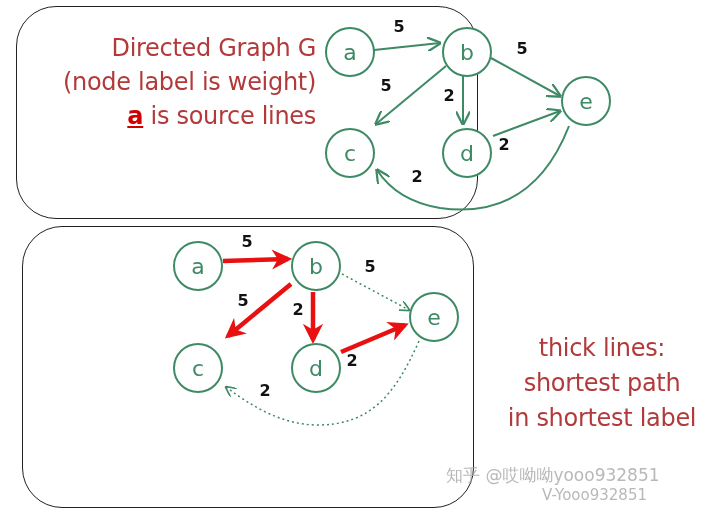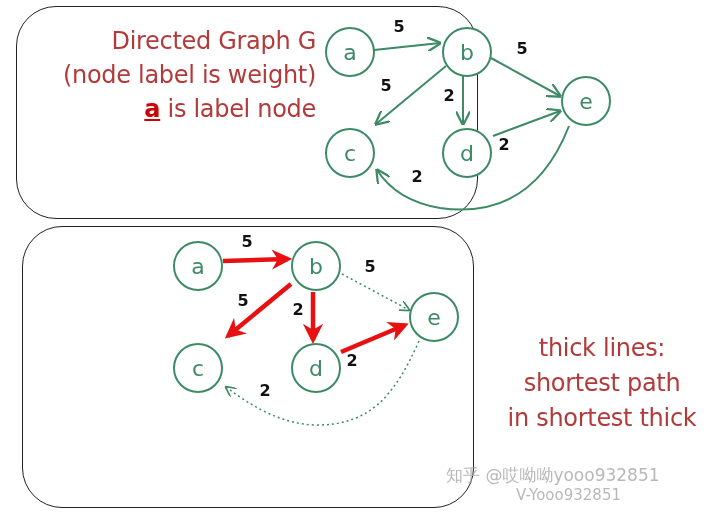--- a/index.html
+++ b/index.html
@@ -1,41 +1,41 @@
 <!DOCTYPE html>
 <html><head>
 <meta charset="utf-8">
 <style>
   html, body { margin: 0; padding: 0; background: #ffffff; }
   body { width: 721px; height: 514px; position: relative; overflow: hidden; font-family: "DejaVu Sans", sans-serif; }
   .panel { position: absolute; border: 1.5px solid #222; border-radius: 40px; box-sizing: border-box; background: #fff; }
   #top-panel { left: 16px; top: 6px; width: 462px; height: 213px; }
   #bottom-panel { left: 22px; top: 226px; width: 452px; height: 282px; }
   .caption { position: absolute; color: #b23a3a; font-family: "DejaVu Sans", sans-serif; font-size: 24px; line-height: 34px; letter-spacing: -0.3px; }
-  #top-caption { right: 405px; top: 24px; text-align: right; white-space: nowrap; }
+  #top-caption { right: 405px; top: 31px; text-align: right; white-space: nowrap; }
   #top-caption .src { color: #d00000; font-weight: bold; text-decoration: underline; }
   #legend-caption { left: 484px; top: 283px; width: 236px; text-align: center; font-size: 24px; line-height: 35px; margin-top: 48px; }
   svg.graph { position: absolute; left: 0; top: 0; }
   .node circle { fill: #fff; stroke: #3d8a64; stroke-width: 2; }
   .node text { fill: #3d8a64; font-family: "DejaVu Sans", sans-serif; font-size: 22px; text-anchor: middle; dominant-baseline: central; }
   .wlabel { fill: #111; font-family: "DejaVu Sans", sans-serif; font-weight: bold; font-size: 16px; text-anchor: middle; dominant-baseline: central; }
   .watermark { position: absolute; color: rgba(160,160,160,0.75); font-size: 17px; white-space: nowrap; font-family: "DejaVu Sans", sans-serif; }
   #wm1 { left: 446px; top: 464px; }
-  #wm2 { left: 516px; top: 486px; font-size: 15px; }
+  #wm2 { left: 542px; top: 486px; font-size: 15px; }
 </style>
 </head>
 <body>
 
 <div class="panel" id="top-panel"></div>
 <div class="panel" id="bottom-panel"></div>
 
 <div class="caption" id="top-caption">
   <div>Directed Graph G</div>
   <div>(node label is weight)</div>
-  <div><span class="src">a</span><span> is label node</span></div>
+  <div><span class="src">a</span><span> is source lines</span></div>
 </div>
 
 <svg class="graph" width="721" height="514" viewBox="0 0 721 514">
   <defs>
     <marker id="arrow-green" viewBox="0 0 10 10" refX="9" refY="5" markerWidth="7" markerHeight="7" orient="auto-start-reverse">
       <path d="M0,0 L10,5 L0,10" fill="none" stroke="#3d8a64" stroke-width="1.6"></path>
     </marker>
     <marker id="arrow-red" viewBox="0 0 10 10" refX="8" refY="5" markerWidth="4.5" markerHeight="4.5" orient="auto-start-reverse">
       <path d="M0,0 L10,5 L0,10 L3,5 Z" fill="#e81010"></path>
     </marker>
@@ -134,17 +134,17 @@
     <g class="node">
         <circle cx="434" cy="317" r="24"></circle>
         <text x="434" y="317">e</text>
       </g>
   </g>
 </svg>
 
 <div class="caption" id="legend-caption">
   <div>thick lines:</div>
   <div>shortest path</div>
-  <div>in shortest thick</div>
+  <div>in shortest label</div>
 </div>
 
 <div class="watermark" id="wm1">知乎 @哎呦呦yooo932851</div>
 <div class="watermark" id="wm2">V-Yooo932851</div>
 
 </body></html>

